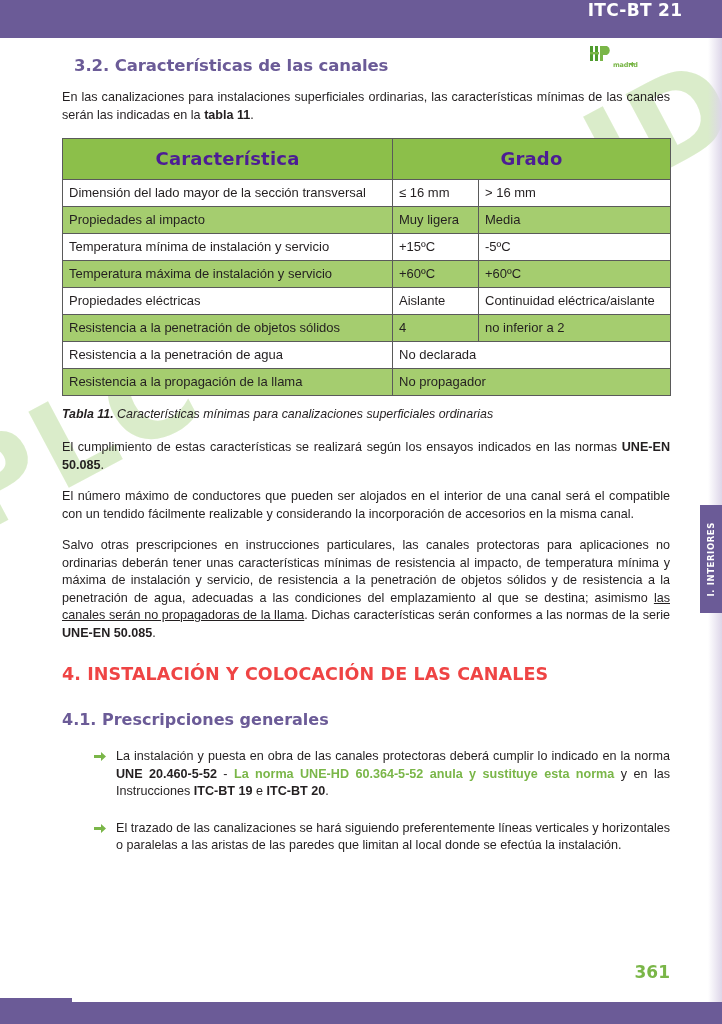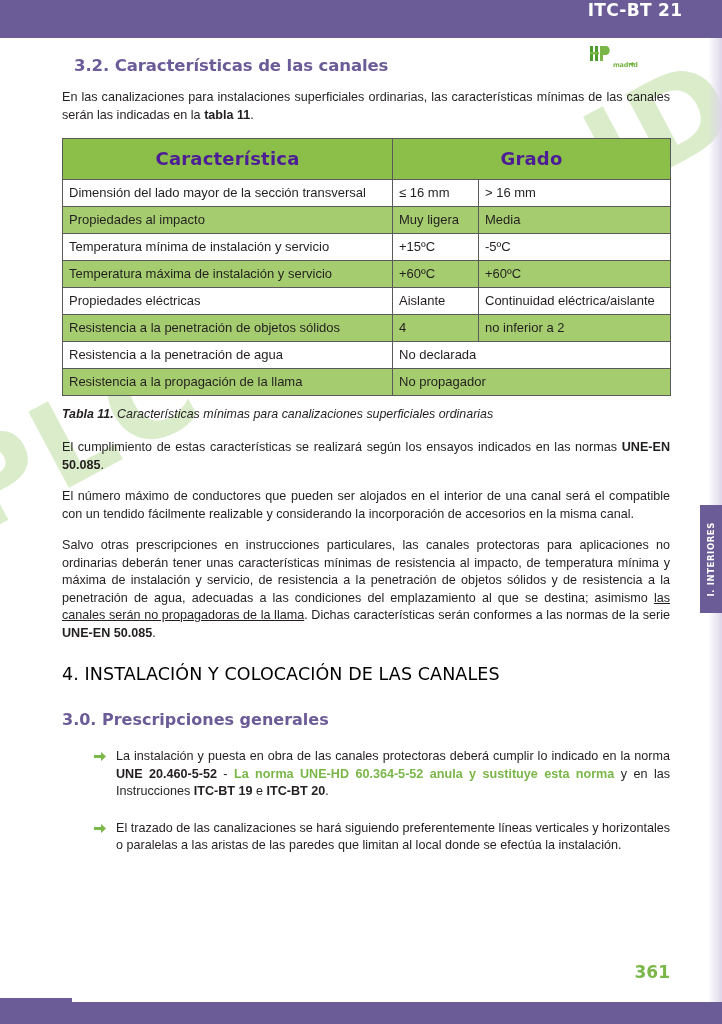--- a/index.html
+++ b/index.html
@@ -154,22 +154,22 @@
     font-family: "DejaVu Sans", sans-serif;
     font-size: 16.5px;
     font-weight: bold;
     color: #6b5b97;
     letter-spacing: -.1px;
   }
   h1.big-head {
     margin: 0;
     font-family: "DejaVu Sans", sans-serif;
     font-size: 17.5px;
-    font-weight: normal;
-    color: #000000;
+    font-weight: bold;
+    color: #ef4444;
     letter-spacing: .1px;
   }
   h3.sub-head {
     margin: 0;
     font-family: "DejaVu Sans", sans-serif;
     font-size: 16px;
     font-weight: bold;
     color: #6b5b97;
   }
 
@@ -393,21 +393,21 @@
     <p class="body">El número máximo de conductores que pueden ser alojados en el interior de una canal será el compatible con un tendido fácilmente realizable y considerando la incorporación de accesorios en la misma canal.</p>
 
     <p class="body"><span>Salvo otras prescripciones en instrucciones particulares, las canales protectoras para aplicaciones no ordinarias deberán tener unas características mínimas de resistencia al impacto, de temperatura mínima y máxima de instalación y servicio, de resistencia a la penetración de objetos sólidos y de resistencia a la penetración de agua, adecuadas a las condiciones del emplazamiento al que se destina; asimismo </span><span class="ul-line">las canales serán no propagadoras de la llama</span><span>. Dichas características serán conformes a las normas de la serie </span><b>UNE-EN 50.085</b><span>.</span></p>
 
     <div style="height:8px"></div>
 
     <h1 class="big-head">4. INSTALACIÓN Y COLOCACIÓN DE LAS CANALES</h1>
 
     <div style="height:26px"></div>
 
-    <h3 class="sub-head">3.0. Prescripciones generales</h3>
+    <h3 class="sub-head">4.1. Prescripciones generales</h3>
 
     <ul class="bullets">
       <li>
         <span class="arrow-icon">
           <svg width="13" height="11" viewBox="0 0 13 11">
             <path d="M0 4 h7 v-3 l5 4.5 -5 4.5 v-3 h-7 z" fill="#7ab648"></path>
           </svg>
         </span>
         <span>La instalación y puesta en obra de las canales protectoras deberá cumplir lo indicado en la norma </span><b>UNE 20.460-5-52</b><span>  - </span><span class="green-bold">La norma UNE-HD 60.364-5-52 anula y sustituye esta norma</span><span> y en las Instrucciones </span><b>ITC-BT 19</b><span> e </span><b>ITC-BT 20</b><span>.</span>
       </li>

